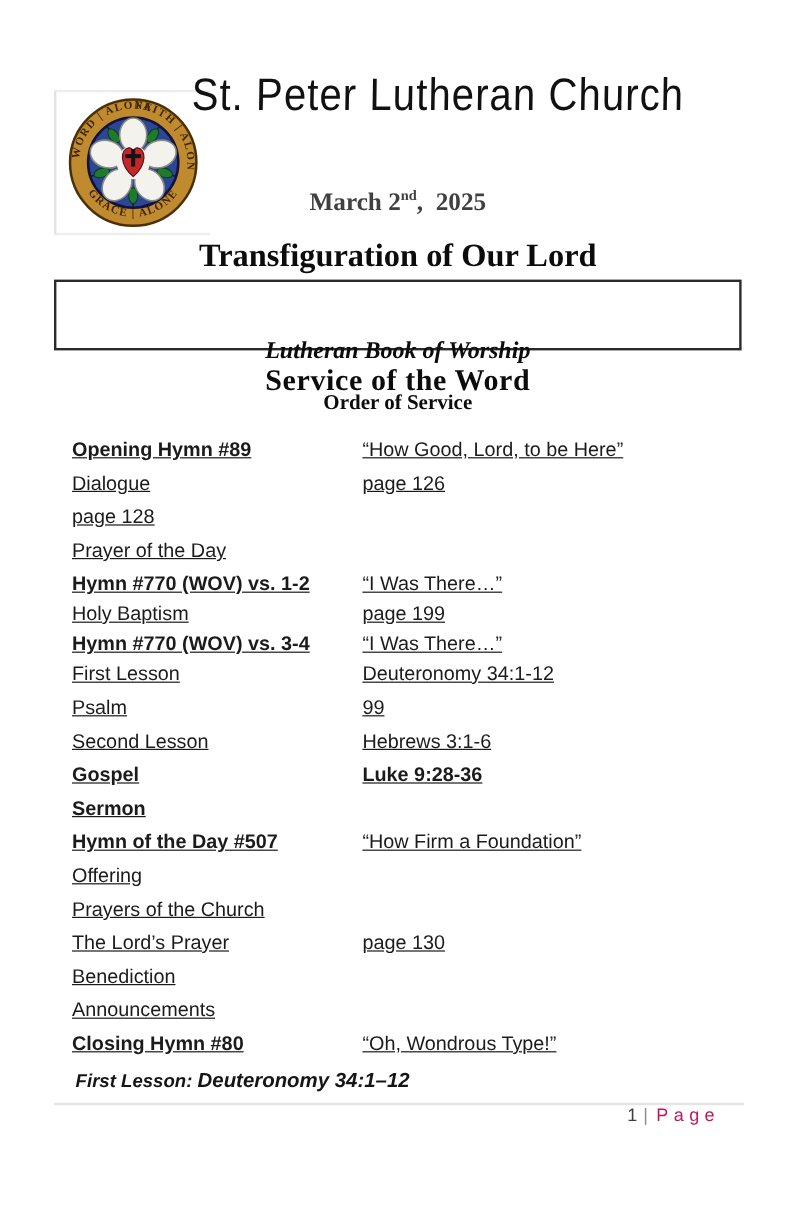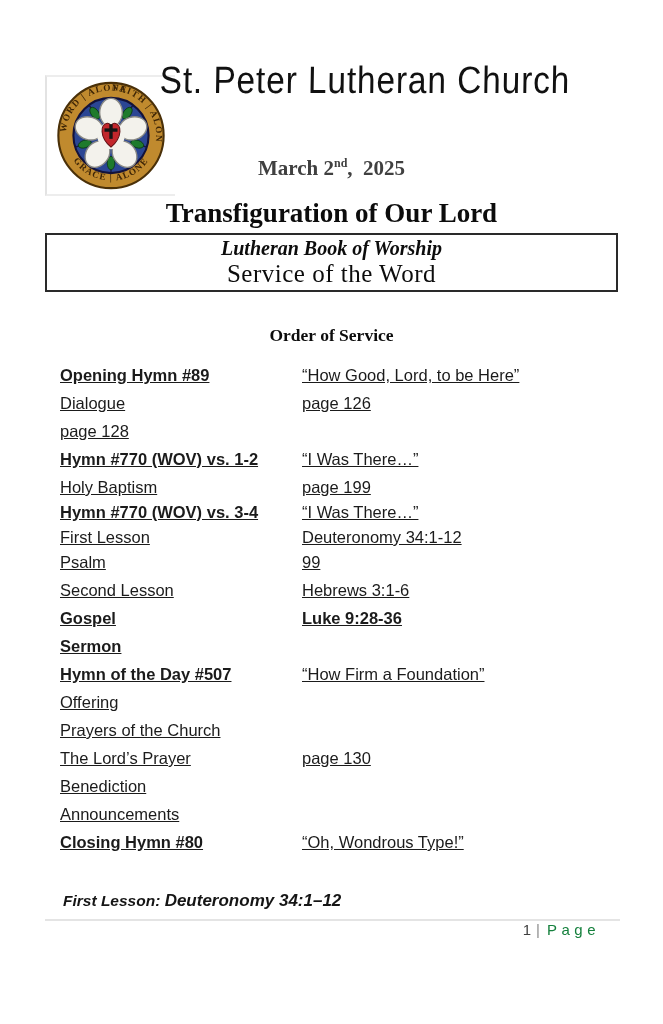--- a/index.html
+++ b/index.html
@@ -26,22 +26,22 @@
   .date-line sup { font-size:12px; vertical-align:super; }
 
   .feast-title {
     position:absolute; left:0; top:198px; width:100%; text-align:center;
     font-family:"Liberation Serif", serif; font-weight:bold; font-size:27px; color:#0c0c0c;
   }
   .worship-box {
     position:absolute; left:45px; top:233px; width:573px; height:59px;
     border:2px solid #2a2a2a; text-align:center; padding-top:2px;
   }
-  .box-line1 { font-family:"Liberation Serif", serif; font-weight:bold; font-style:italic; font-size:20px; color:#0c0c0c; }
-  .box-line2 { font-family:"Liberation Serif", serif; font-weight:normal; font-size:25px; letter-spacing:.5px; color:#0c0c0c; }
+  .box-line1 { font-family:"Liberation Serif", serif; font-weight:bold; font-style:italic; font-size:20px; color:#0c0c0c;margin-top:44px; }
+  .box-line2 { font-family:"Liberation Serif", serif; font-weight:bold; font-size:25px; letter-spacing:.5px; color:#0c0c0c; }
 
   .order-heading {
     position:absolute; left:0; top:325px; width:100%; text-align:center;
     font-family:"Liberation Serif", serif; font-weight:bold; font-size:17.5px; color:#0c0c0c;
   }
 
   
   .os-list { position:absolute; left:60px; top:366px; width:558px; }
   .os-row { display:flex; align-items:baseline; height:19px; margin-bottom:9px; font-size:16.5px; line-height:19px;text-decoration:underline; }
   .os-row:nth-child(5), .os-row:nth-child(6), .os-row:nth-child(7) { margin-bottom:6px; }
@@ -54,21 +54,21 @@
     font-weight:bold; font-style:italic; color:#151515;
   }
   .lh-prefix { font-size:15.5px; }
   .lh-ref { font-size:17px; }
 
   
   .footer-rule { position:absolute; left:45px; top:919px; width:575px; border-top:2px solid #e4e4e4; }
   .footer { position:absolute; top:921px; right:63px; font-size:15px; white-space:nowrap; }
   .pg-num { color:#3f3f3f; }
   .pg-sep { color:#8c8c8c; margin:0 7px 0 5px; }
-  .pg-label { color:#15803d; letter-spacing:4.5px; }
+  .pg-label { color:#be185d; letter-spacing:4.5px; }
 
   .logo-svg { width:100%; height:100%; display:block; }
   .ring-text { font-family:"Liberation Serif", serif; font-weight:bold; font-size:11px; letter-spacing:1.5px; }
 </style>
 </head>
 <body>
 
 <div class="page">
 
   <div class="logo-box">
@@ -164,20 +164,24 @@
         <span class="os-value">“How Good, Lord, to be Here”</span>
       </div>
       <div class="os-row">
         <span class="os-label">Dialogue</span>
         <span class="os-value">page 126</span>
       </div>
       <div class="os-row">
         <span class="os-value">page 128</span>
       </div>
       <div class="os-row">
+        <span class="os-label">Prayer of the Day</span>
+        <span class="os-value"></span>
+      </div>
+      <div class="os-row">
         <span class="os-label b">Hymn #770 (WOV) vs. 1-2</span>
         <span class="os-value">“I Was There…”</span>
       </div>
       <div class="os-row">
         <span class="os-label">Holy Baptism</span>
         <span class="os-value">page 199</span>
       </div>
       <div class="os-row">
         <span class="os-label b">Hymn #770 (WOV) vs. 3-4</span>
         <span class="os-value">“I Was There…”</span>

